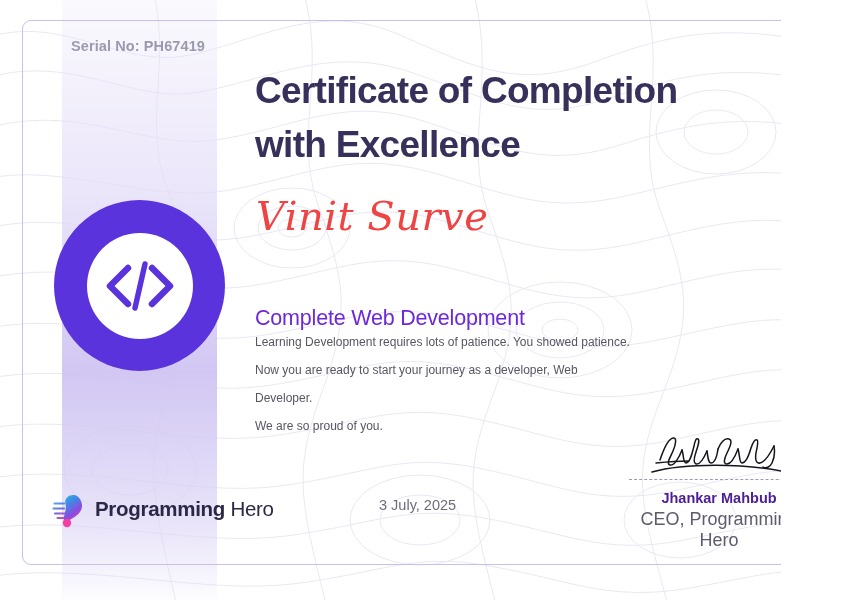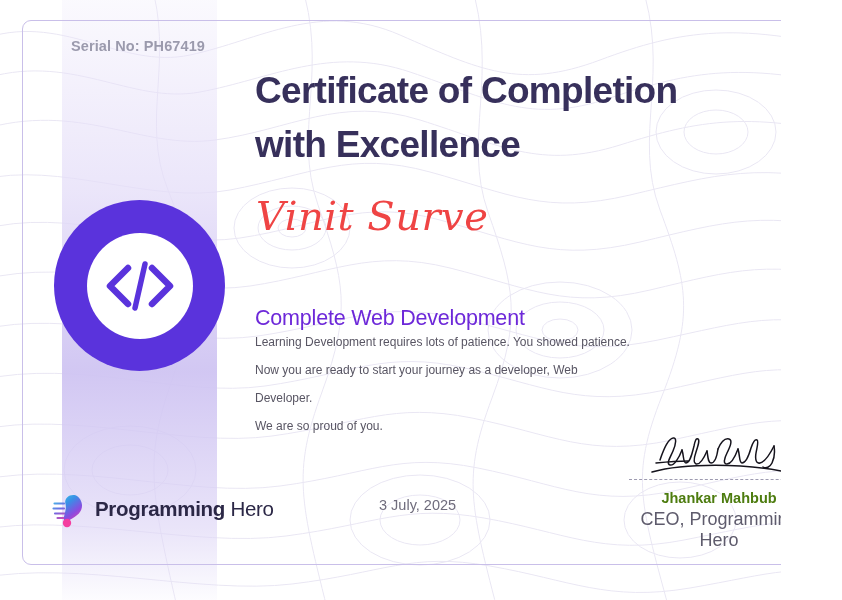--- a/index.html
+++ b/index.html
@@ -198,21 +198,21 @@
   .sign-img { display: block; margin: 0 auto; }
   .sign-divider {
     margin: 3px 0 0 0;
     border-top: 1px dashed #9d9ab0;
     height: 0;
   }
   .sign-name {
     margin-top: 10px;
     font-size: 14.5px;
     font-weight: bold;
-    color: #4d7c0f;
+    color: #4c1d95;
   }
   .sign-role {
     margin-top: 3px;
     font-size: 18px;
     color: #5e5b6c;
   }
 </style>
 </head>
 <body>
 

